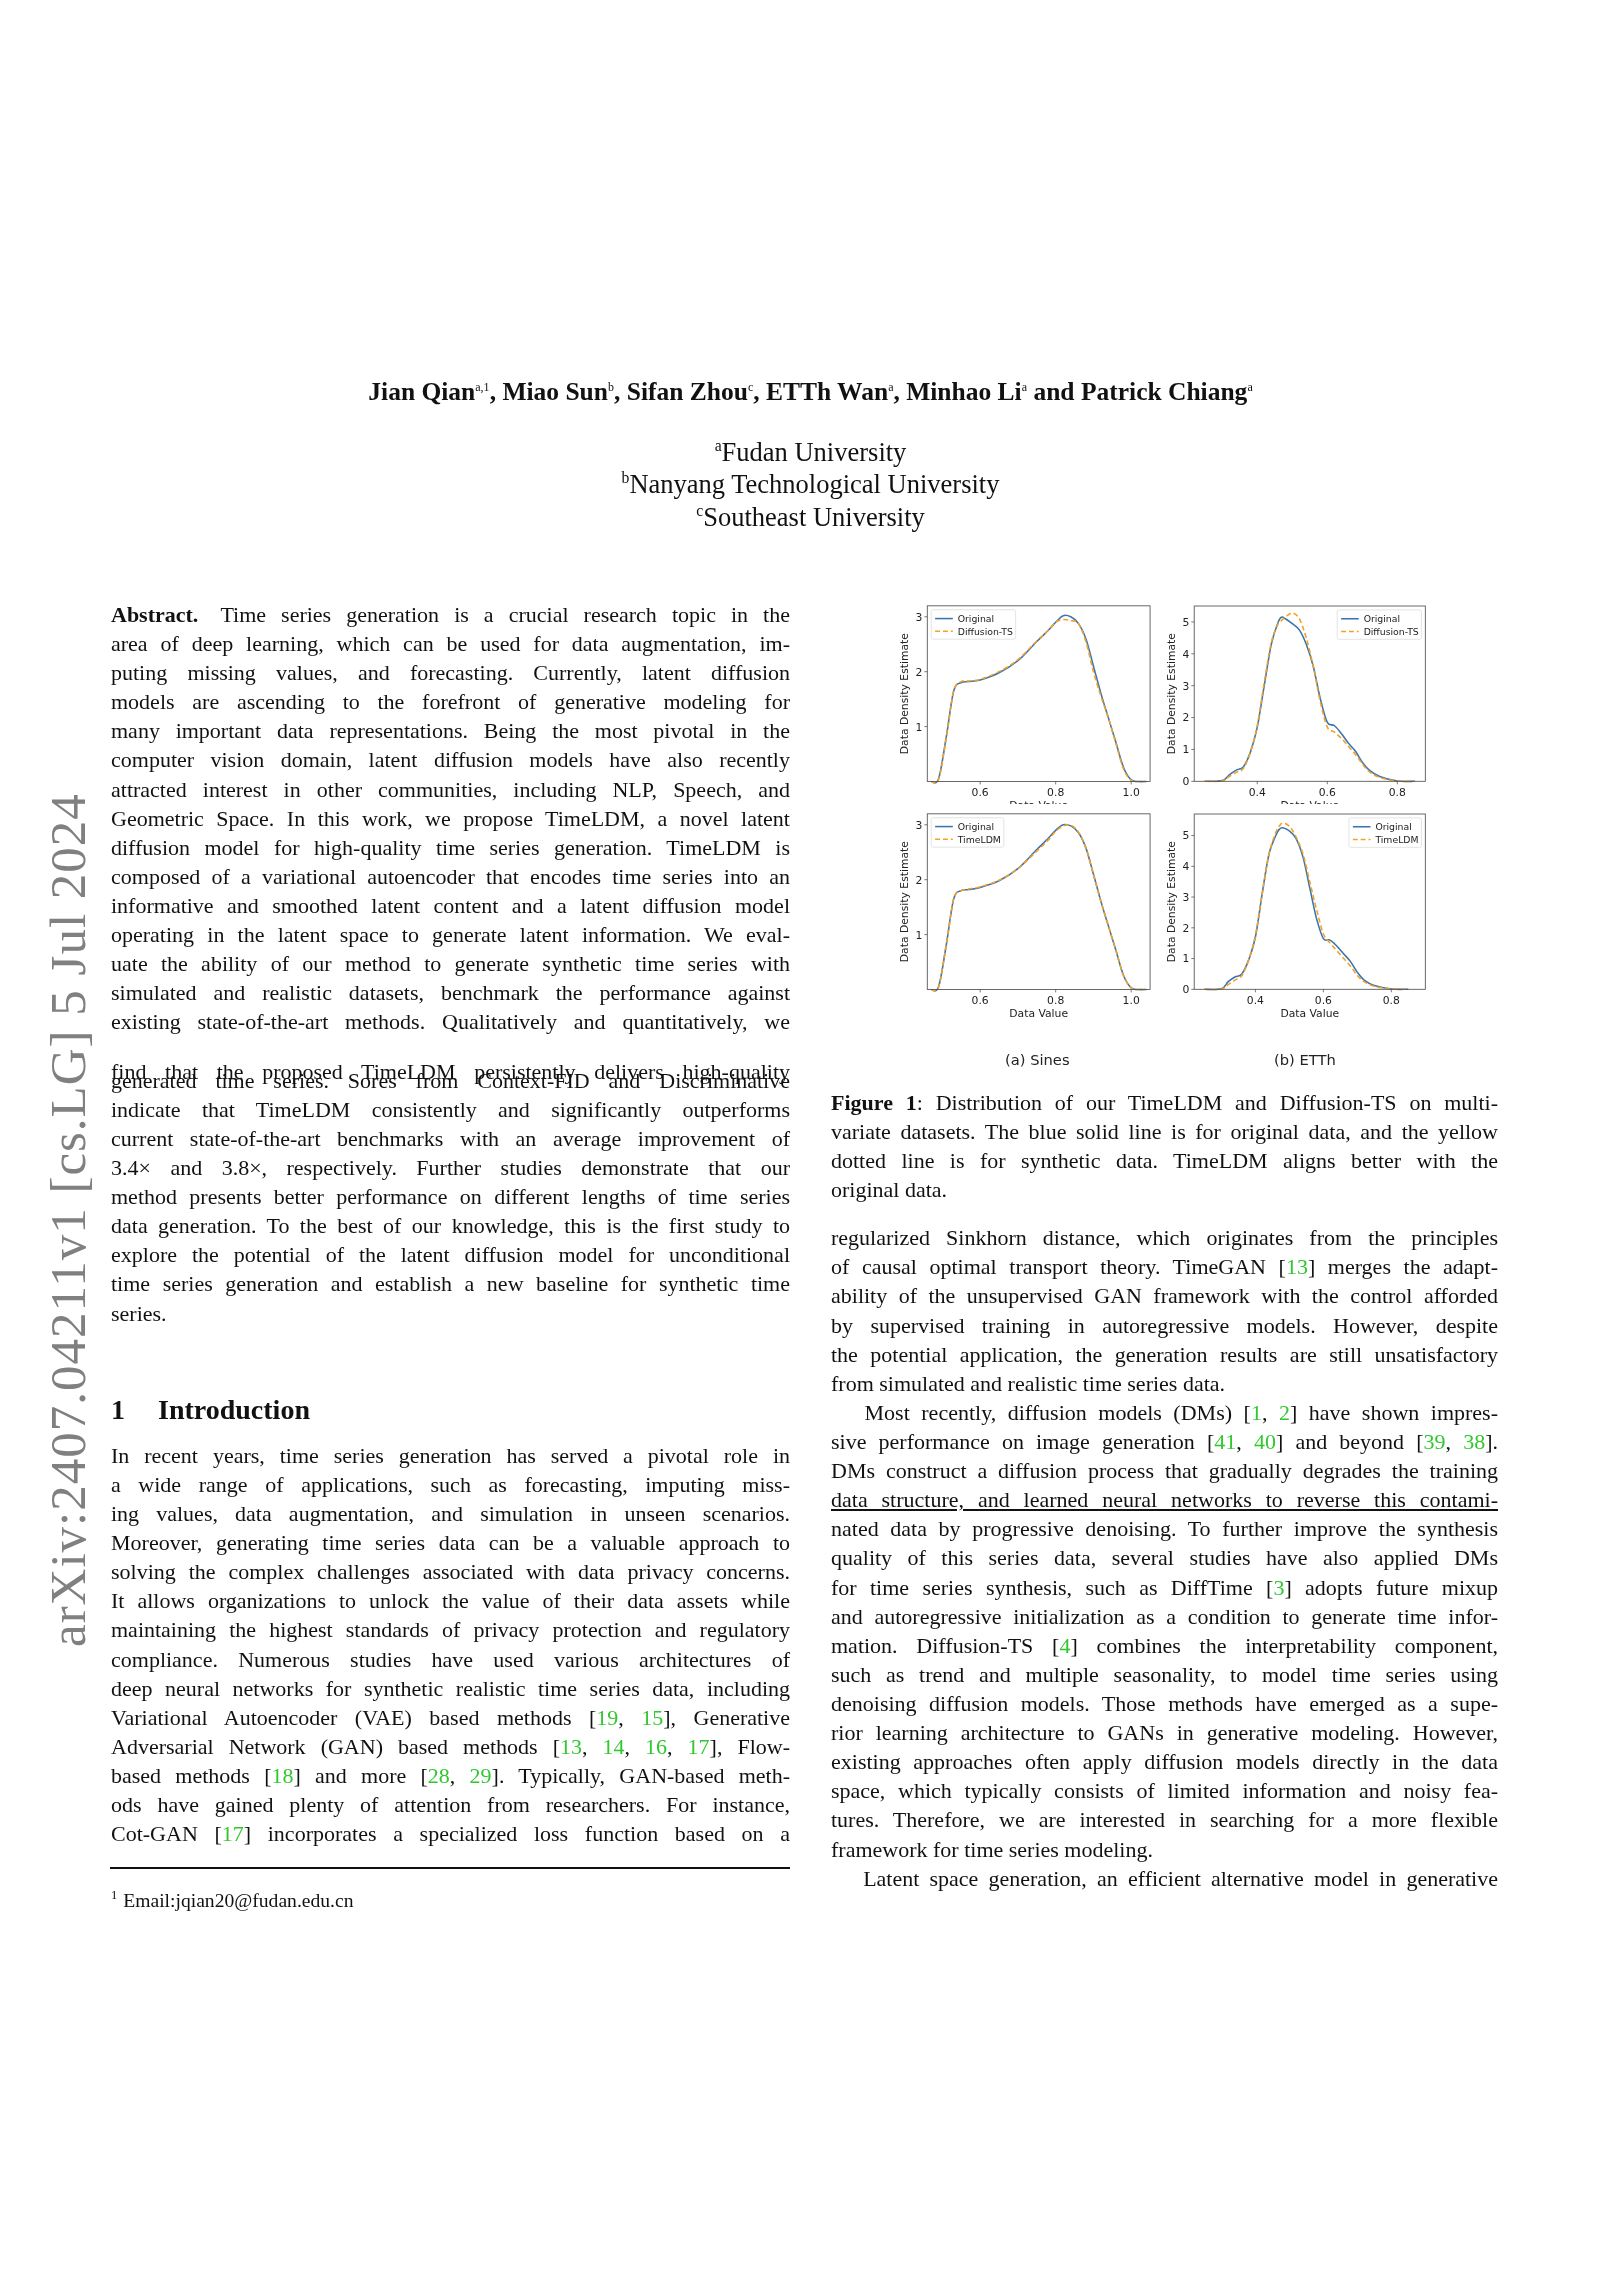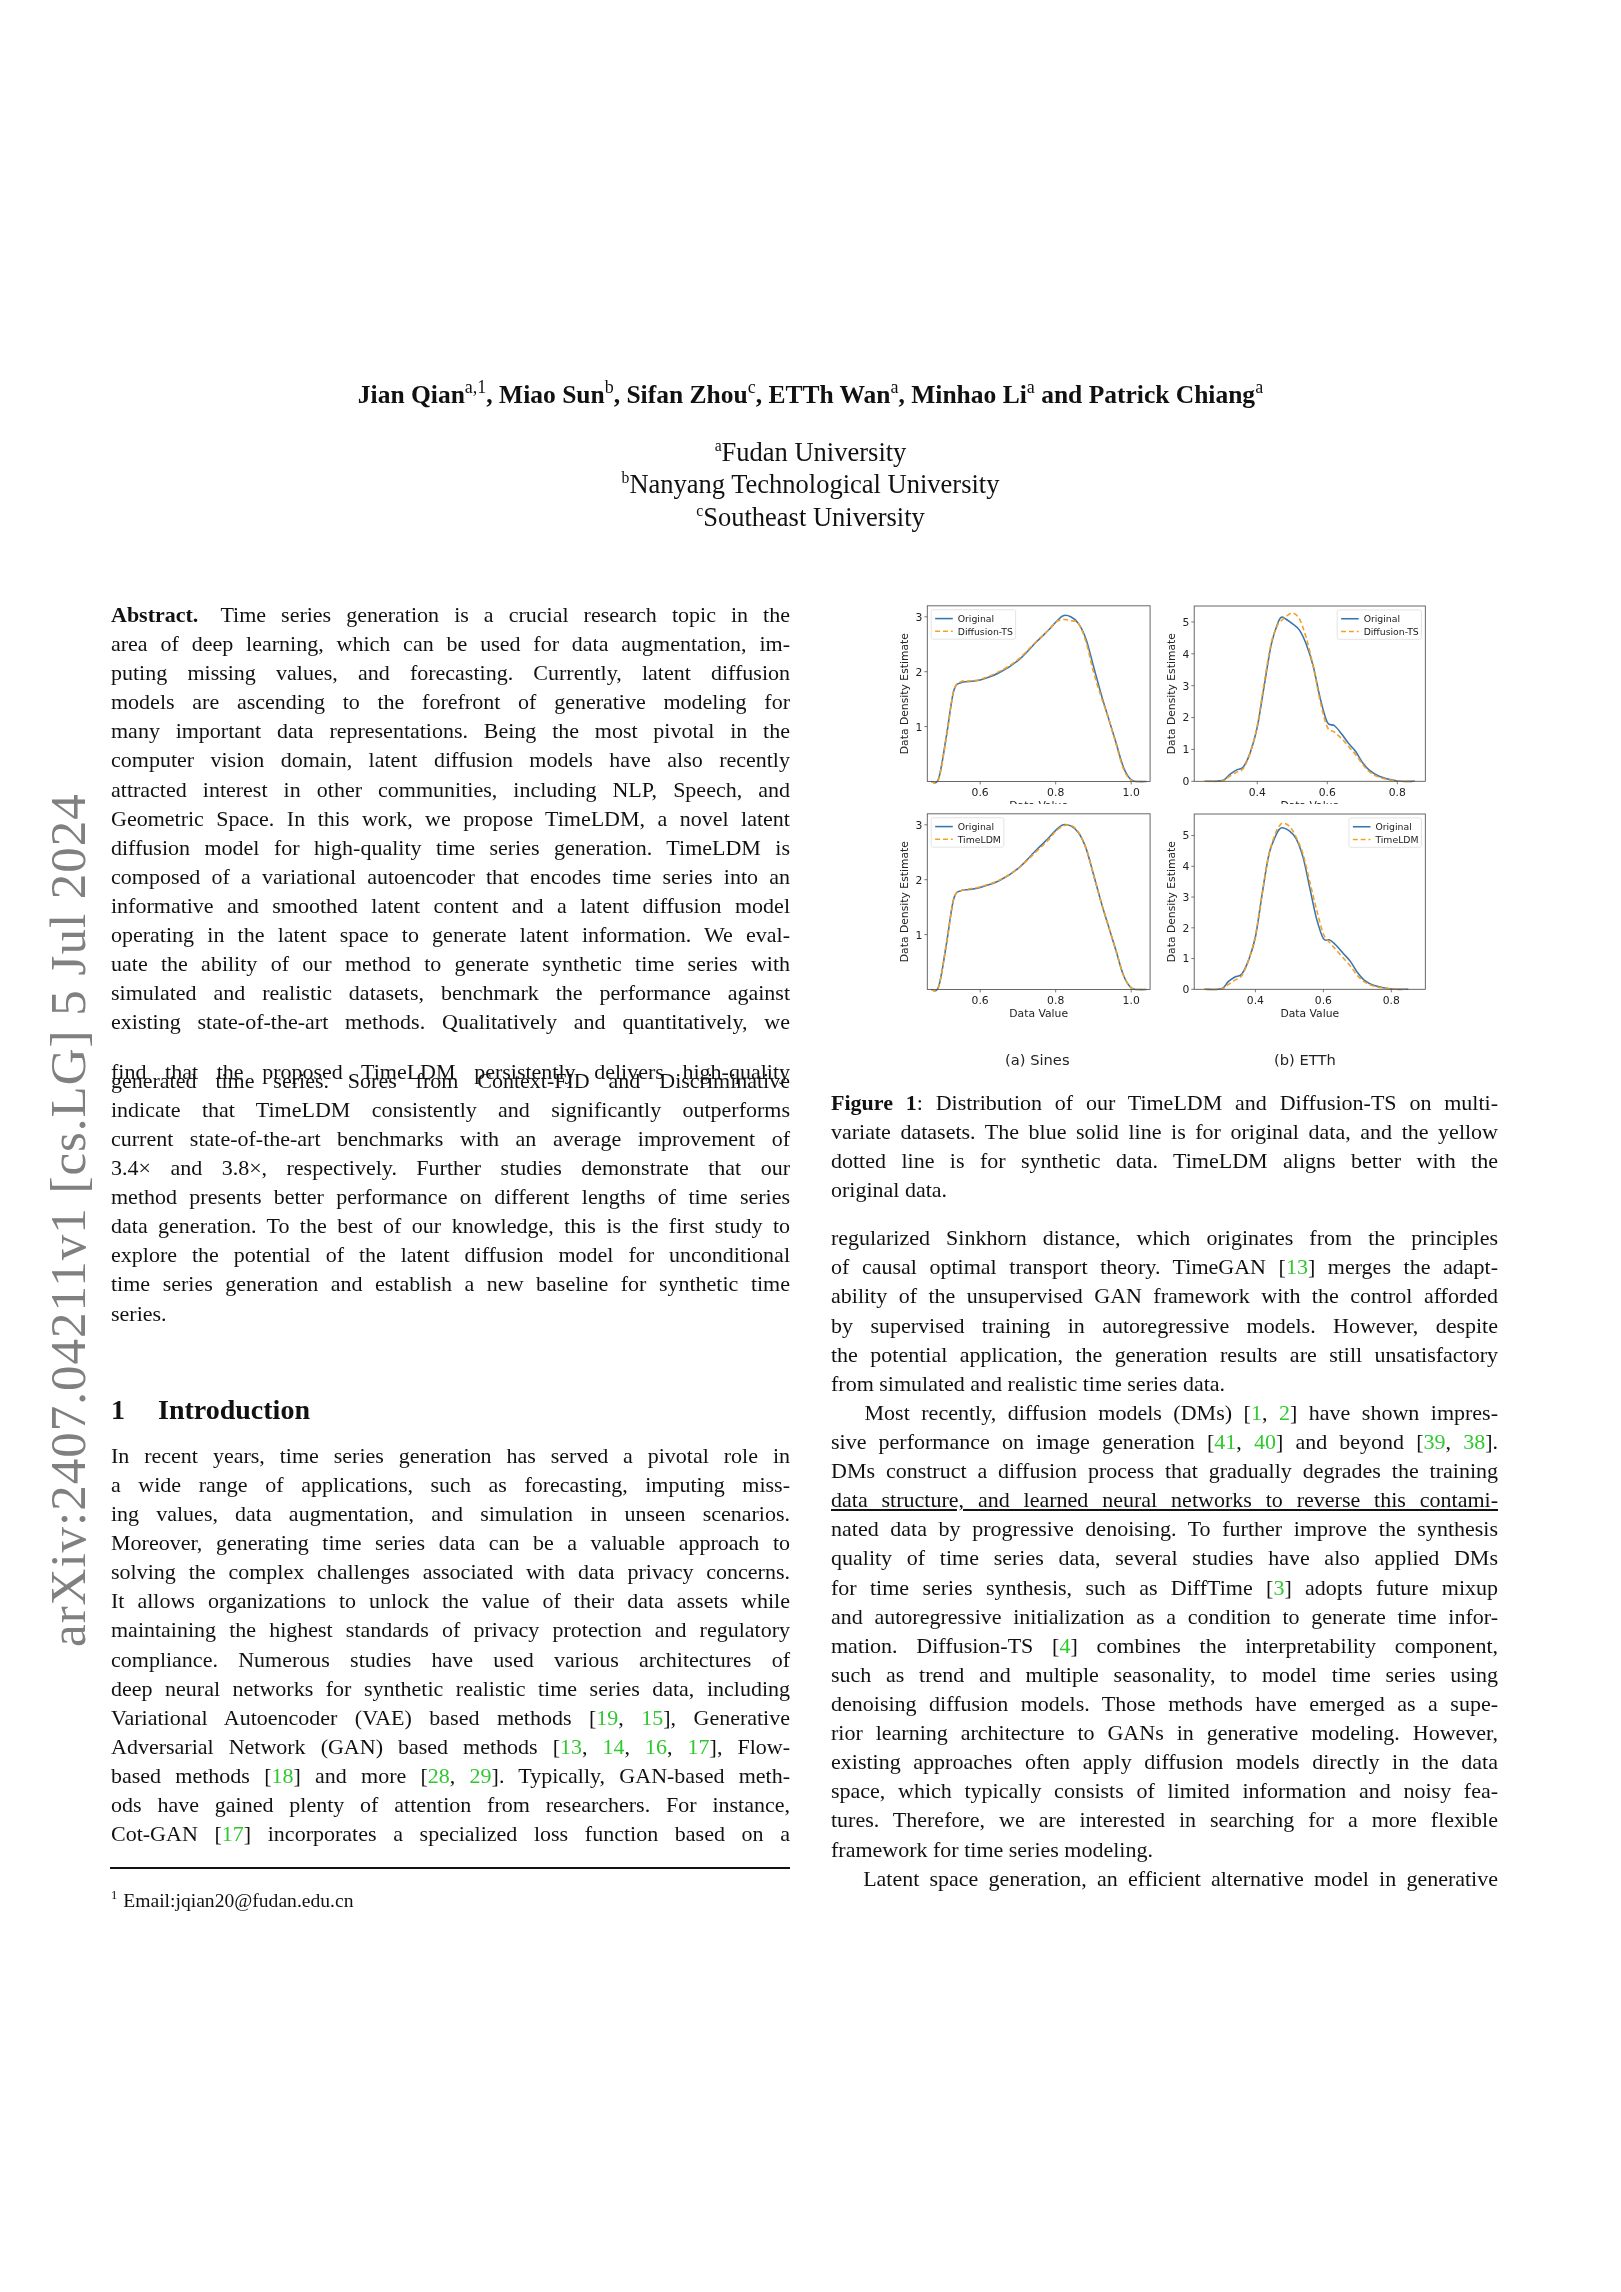--- a/index.html
+++ b/index.html
@@ -2,21 +2,21 @@
 <html><head>
 <meta charset="utf-8">
 <style>
   html, body { margin:0; padding:0; background:#ffffff; }
   body { width:1621px; height:2293px; position:relative; overflow:hidden;
          font-family:"Liberation Serif", "DejaVu Serif", serif; color:#111; }
   .abs { position:absolute; }
   #title { left:0; width:1621px; top:227px; text-align:center; font-weight:bold;
            font-size:54px; line-height:61px; letter-spacing:-0.5px; }
   #authors { left:0; width:1621px; top:377px; text-align:center; font-weight:bold; font-size:25.5px; }
-  #authors sup { font-weight:normal; font-size:18px; }
+  #authors sup { font-weight:normal; font-size:12px; }
   .aff { left:0; width:1621px; text-align:center; font-size:26.5px; }
   .aff sup { font-size:15.7px; }
   #stamp { left:39px; top:1647px; transform-origin:0 0; transform:rotate(-90deg);
            font-family:"Liberation Serif","DejaVu Serif",serif; font-size:51px; color:#808080;
            white-space:nowrap; letter-spacing:1px; }
   .line { position:absolute; font-size:22px; line-height:29px; white-space:nowrap;
           text-align:justify; text-align-last:justify; }
   .lc { left:111px; width:679px; }
   .rc { left:831px; width:667px; }
   .last { text-align-last:left; }
@@ -98,21 +98,21 @@
     <div class="line rc nolast" style="top: 1252px;">of causal optimal transport theory. TimeGAN [<span class="cite">13</span>] merges the adapt-</div>
     <div class="line rc nolast" style="top: 1281px;">ability of the unsupervised GAN framework with the control afforded</div>
     <div class="line rc nolast" style="top: 1311px;">by supervised training in autoregressive models. However, despite</div>
     <div class="line rc nolast" style="top: 1340px;">the potential application, the generation results are still unsatisfactory</div>
     <div class="line rc nolast last" style="top: 1369px;">from simulated and realistic time series data.</div>
     <div class="line rc nolast" style="top: 1398px;">  Most recently, diffusion models (DMs) [<span class="cite">1</span>, <span class="cite">2</span>] have shown impres-</div>
     <div class="line rc nolast" style="top: 1427px;">sive performance on image generation [<span class="cite">41</span>, <span class="cite">40</span>] and beyond [<span class="cite">39</span>, <span class="cite">38</span>].</div>
     <div class="line rc nolast" style="top: 1456px;">DMs construct a diffusion process that gradually degrades the training</div>
     <div class="line rc nolast" style="top: 1485px; text-decoration: underline;">data structure, and learned neural networks to reverse this contami-</div>
     <div class="line rc nolast" style="top: 1514px;">nated data by progressive denoising. To further improve the synthesis</div>
-    <div class="line rc nolast" style="top: 1543px;">quality of time series data, several studies have also applied DMs</div>
+    <div class="line rc nolast" style="top: 1543px;">quality of this series data, several studies have also applied DMs</div>
     <div class="line rc nolast" style="top: 1573px;">for time series synthesis, such as DiffTime [<span class="cite">3</span>] adopts future mixup</div>
     <div class="line rc nolast" style="top: 1602px;">and autoregressive initialization as a condition to generate time infor-</div>
     <div class="line rc nolast" style="top: 1631px;">mation. Diffusion-TS [<span class="cite">4</span>] combines the interpretability component,</div>
     <div class="line rc nolast" style="top: 1660px;">such as trend and multiple seasonality, to model time series using</div>
     <div class="line rc nolast" style="top: 1689px;">denoising diffusion models. Those methods have emerged as a supe-</div>
     <div class="line rc nolast" style="top: 1718px;">rior learning architecture to GANs in generative modeling. However,</div>
     <div class="line rc nolast" style="top: 1747px;">existing approaches often apply diffusion models directly in the data</div>
     <div class="line rc nolast" style="top: 1776px;">space, which typically consists of limited information and noisy fea-</div>
     <div class="line rc nolast" style="top: 1805px;">tures. Therefore, we are interested in searching for a more flexible</div>
     <div class="line rc nolast last" style="top: 1835px;">framework for time series modeling.</div>

